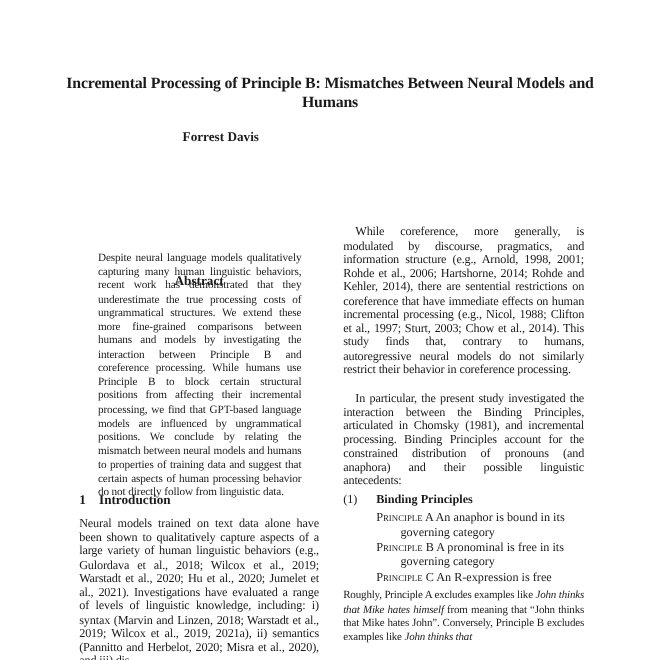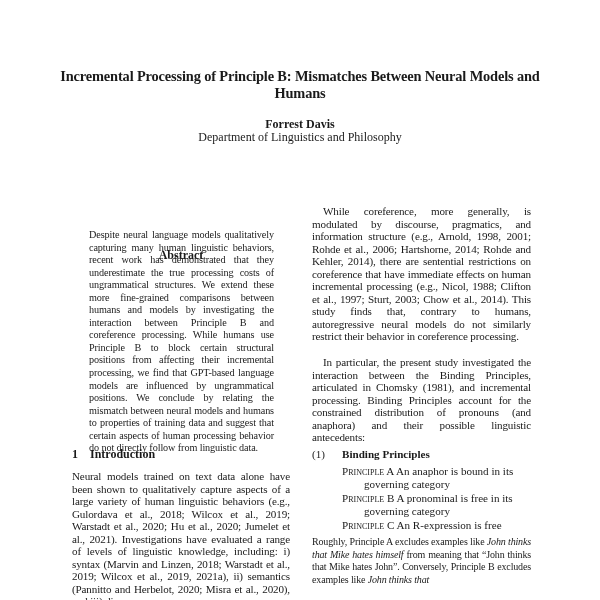--- a/index.html
+++ b/index.html
@@ -7,22 +7,22 @@
     width: 600px; height: 600px; overflow: hidden; position: relative;
     font-family: "Liberation Serif", "DejaVu Serif", serif;
     color: #1a1a1a;
   }
   .title {
     position: absolute; left: 60px; top: 68px; width: 480px;
     text-align: center; font-weight: bold; font-size: 14.4px; line-height: 17px;
     letter-spacing: -0.15px;
   }
   .author-block {
-    position: absolute; left: 150px; top: 118px; width: 300px;
-    text-align: center; font-size: 12px; line-height: 13.4px;
+    position: absolute; left: 166px; top: 118px; width: 300px;
+    text-align: left; font-size: 12px; line-height: 13.4px;
   }
   .author-name { font-weight: bold; }
   .email { font-family: "Liberation Mono", "DejaVu Sans Mono", monospace; font-size: 11.2px; color: #444; }
 
   .abstract-heading {
     position: absolute; left: 72px; top: 204px; width: 218px;
     text-align: center; font-weight: bold; font-size: 12px; margin-top: 44px;
   }
   .abstract-text {
     position: absolute; left: 89px; top: 229px; width: 185px;
@@ -67,21 +67,20 @@
   }
   i { font-style: italic; }
 </style>
 </head>
 <body>
 
 <div class="title">Incremental Processing of Principle B: Mismatches Between Neural Models and Humans</div>
 
 <div class="author-block">
   <div class="author-name">Forrest Davis</div>
-  <div>Department of Linguistics and Philosophy</div>
 </div>
 
 <div class="abstract-heading">Abstract</div>
 <div class="abstract-text">Despite neural language models qualitatively capturing many human linguistic behaviors, recent work has demonstrated that they underestimate the true processing costs of ungrammatical structures. We extend these more fine-grained comparisons between humans and models by investigating the interaction between Principle B and coreference processing. While humans use Principle B to block certain structural positions from affecting their incremental processing, we find that GPT-based language models are influenced by ungrammatical positions. We conclude by relating the mismatch between neural models and humans to properties of training data and suggest that certain aspects of human processing behavior do not directly follow from linguistic data.</div>
 
 <div class="section-heading">
   <span class="num">1</span><span>Introduction</span>
 </div>
 <div class="intro-text">Neural models trained on text data alone have been shown to qualitatively capture aspects of a large variety of human linguistic behaviors (e.g., Gulordava et al., 2018; Wilcox et al., 2019; Warstadt et al., 2020; Hu et al., 2020; Jumelet et al., 2021). Investigations have evaluated a range of levels of linguistic knowledge, including: i) syntax (Marvin and Linzen, 2018; Warstadt et al., 2019; Wilcox et al., 2019, 2021a), ii) semantics (Pannitto and Herbelot, 2020; Misra et al., 2020), and iii) dis-</div>
 

